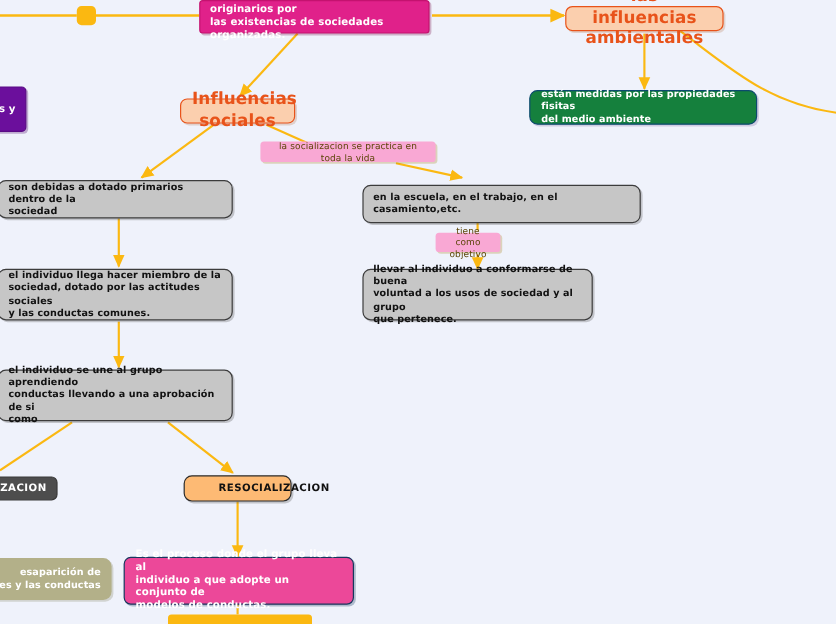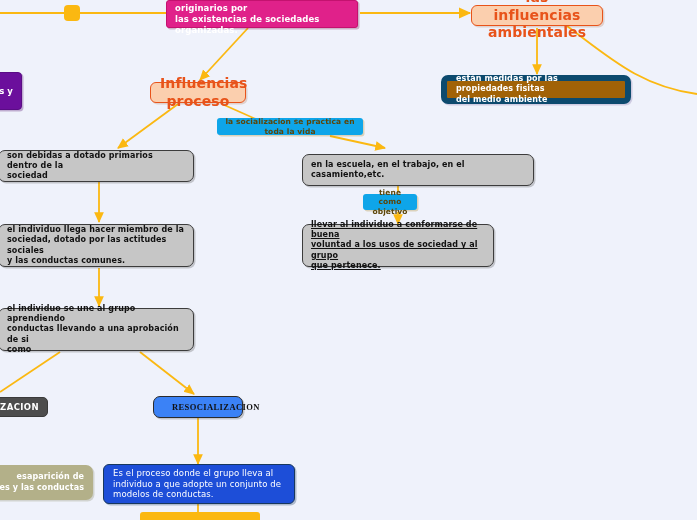--- a/index.html
+++ b/index.html
@@ -74,37 +74,37 @@
     border-radius: 4px;
     color: #ffffff;
     font-weight: bold;
     font-size: 8.5px;
     padding: 5px 8px;
     box-shadow: 1.5px 1.5px 0 rgba(80,10,110,0.3);
   }
 
   
   .n-lightpurple {
-    background: #a16207;
-    border: 6px solid #0c4a6e;
+    background: #15803d;
+    border: 1px solid #0c4a6e;
     border-radius: 7px;
     color: #ffffff;
     font-weight: bold;
     font-size: 8px;
     padding: 5px 9px;
     box-shadow: 1.5px 1.5px 0 rgba(110,90,150,0.25);
   }
 
   
   .n-amber {
-    background: #0ea5e9;
+    background: #f9a8d4;
     border: none;
     border-radius: 3px;
     color: #5c4508;
-    font-weight: bold;
+    font-weight: normal;
     font-size: 7.5px;
     padding: 4px 8px;
     justify-content: center;
     text-align: center;
     box-shadow: 1.5px 1.5px 0 rgba(170,130,20,0.28);
   }
 
   
   .n-gray {
     background: #c6c6c6;
@@ -126,41 +126,40 @@
     font-weight: bold;
     font-size: 8.5px;
     padding: 5px 8px;
     justify-content: center;
     text-align: center;
     letter-spacing: 0.4px;
   }
 
   
   .n-bluegray {
-    background: #3b82f6;
+    background: #fdba74;
     border: 1.6px solid #2b2b2b;
     border-radius: 7px;
     color: #111111;
     font-weight: bold;
     font-size: 8.5px;
-    padding: 5px 18px;
+    padding: 5px 28px;
     justify-content: center;
     text-align: center;
     letter-spacing: 0.4px;
     box-shadow: 1.5px 1.5px 0 rgba(90,90,90,0.3);
-    font-family: Liberation Serif, serif;
   }
 
   
   .n-blue {
-    background: #1d4ed8;
+    background: #ec4899;
     border: 1.6px solid #17375e;
     border-radius: 6px;
     color: #ffffff;
-    font-weight: normal;
+    font-weight: bold;
     font-size: 8.5px;
     padding: 5px 9px;
     box-shadow: 1.5px 1.5px 0 rgba(40,70,110,0.32);
   }
 
   
   .n-olive {
     background: #b3b089;
     border: none;
     border-radius: 7px;
@@ -241,21 +240,21 @@
 
   <div class="node n-orange" style="left:471px; top:5px; width:132px; height:21px;">
     <span class="txt">las influencias ambientales</span>
   </div>
 
   <div class="node n-purple" style="left:-40px; top:72px; width:62px; height:38px;">
     <span class="txt" style="text-align:right;">s y</span>
   </div>
 
   <div class="node n-orange" style="left:150px; top:82px; width:96px; height:21px;">
-    <span class="txt">Influencias proceso</span>
+    <span class="txt">Influencias sociales</span>
   </div>
 
   <div class="node n-lightpurple" style="left:441px; top:75px; width:190px; height:29px;">
     <span class="txt">están medidas por las propiedades fisitas
 del medio ambiente</span>
   </div>
 
   <div class="node n-amber" style="left:217px; top:118px; width:146px; height:17px;">
     <span class="txt">la socializacion se practica en toda la vida</span>
   </div>
@@ -273,21 +272,21 @@
   <div class="node n-amber" style="left:363px; top:194px; width:54px; height:16px;">
     <span class="txt">tiene como objetivo</span>
   </div>
 
   <div class="node n-gray" style="left:-2px; top:224px; width:196px; height:43px;">
     <span class="txt">el individuo llega hacer miembro de la
 sociedad, dotado por las actitudes sociales
 y las conductas comunes.</span>
   </div>
 
-  <div class="node n-gray" style="left:302px; top:224px; width:192px; height:43px;text-decoration:underline;">
+  <div class="node n-gray" style="left:302px; top:224px; width:192px; height:43px;">
     <span class="txt">llevar al individuo a conformarse de buena
 voluntad a los usos de sociedad y al grupo
 que pertenece.</span>
   </div>
 
   <div class="node n-gray" style="left:-2px; top:308px; width:196px; height:43px;">
     <span class="txt">el individuo se une al grupo aprendiendo
 conductas llevando a una aprobación de si
 como</span>
   </div>

